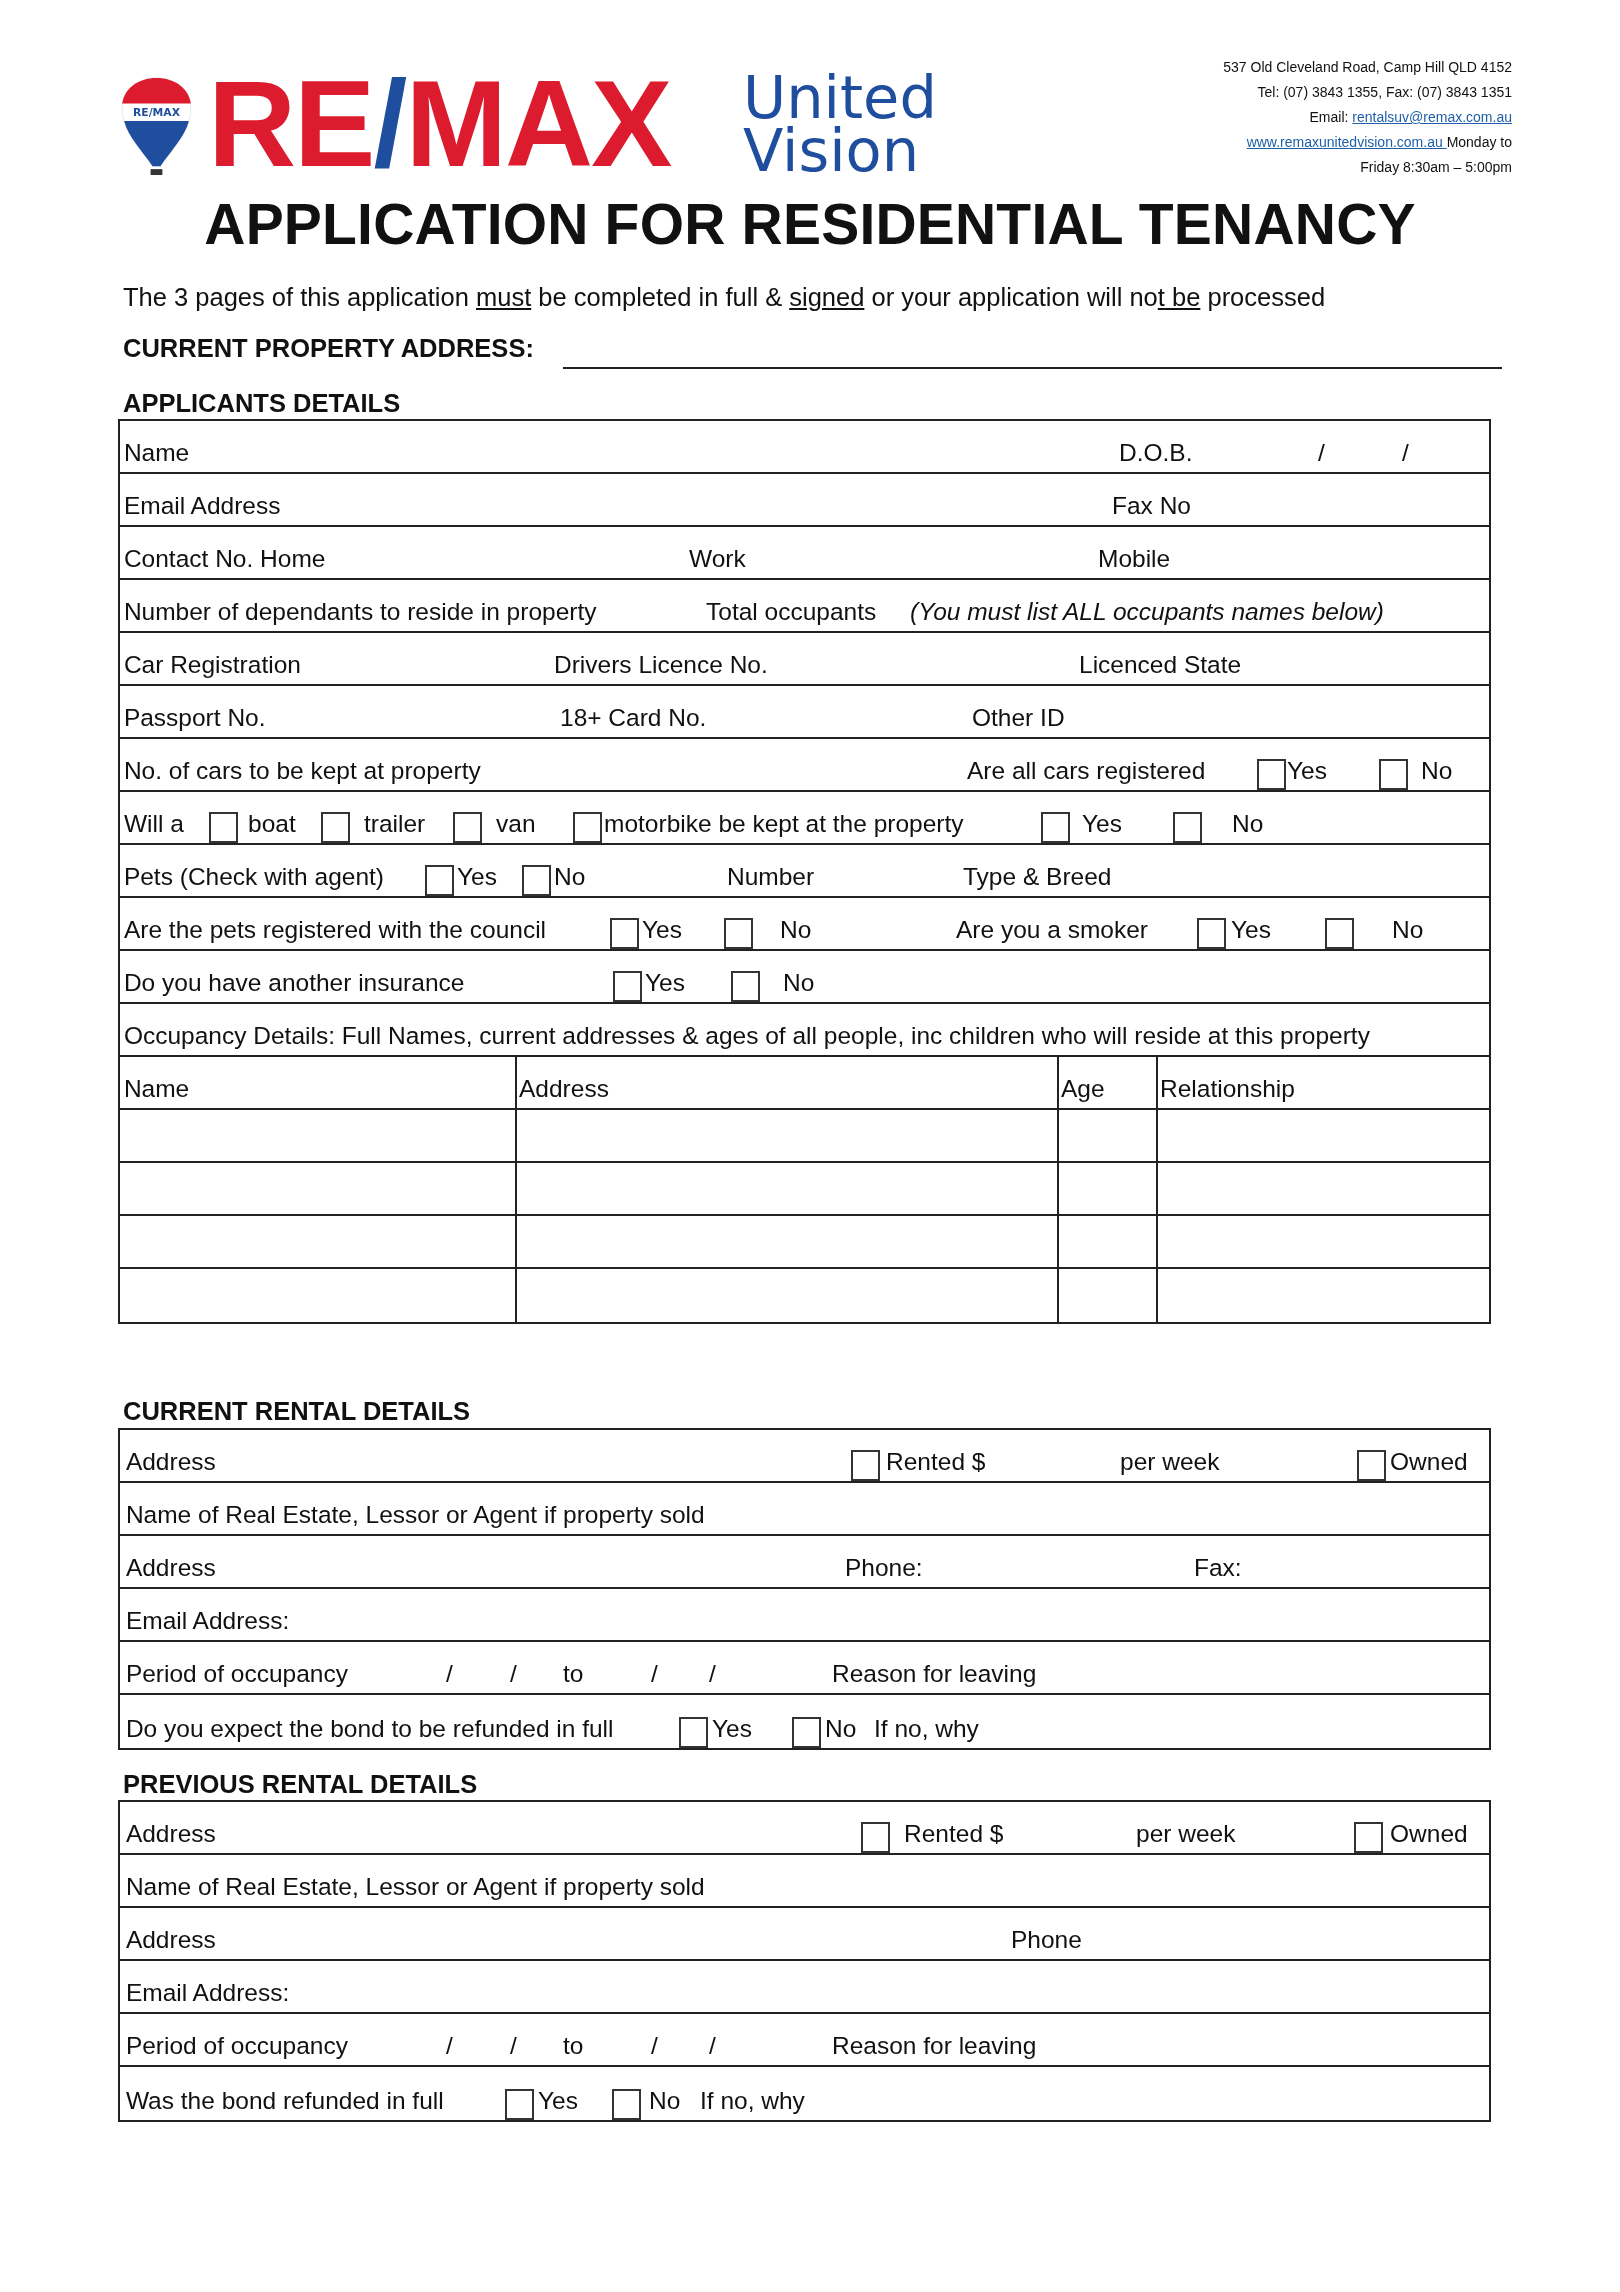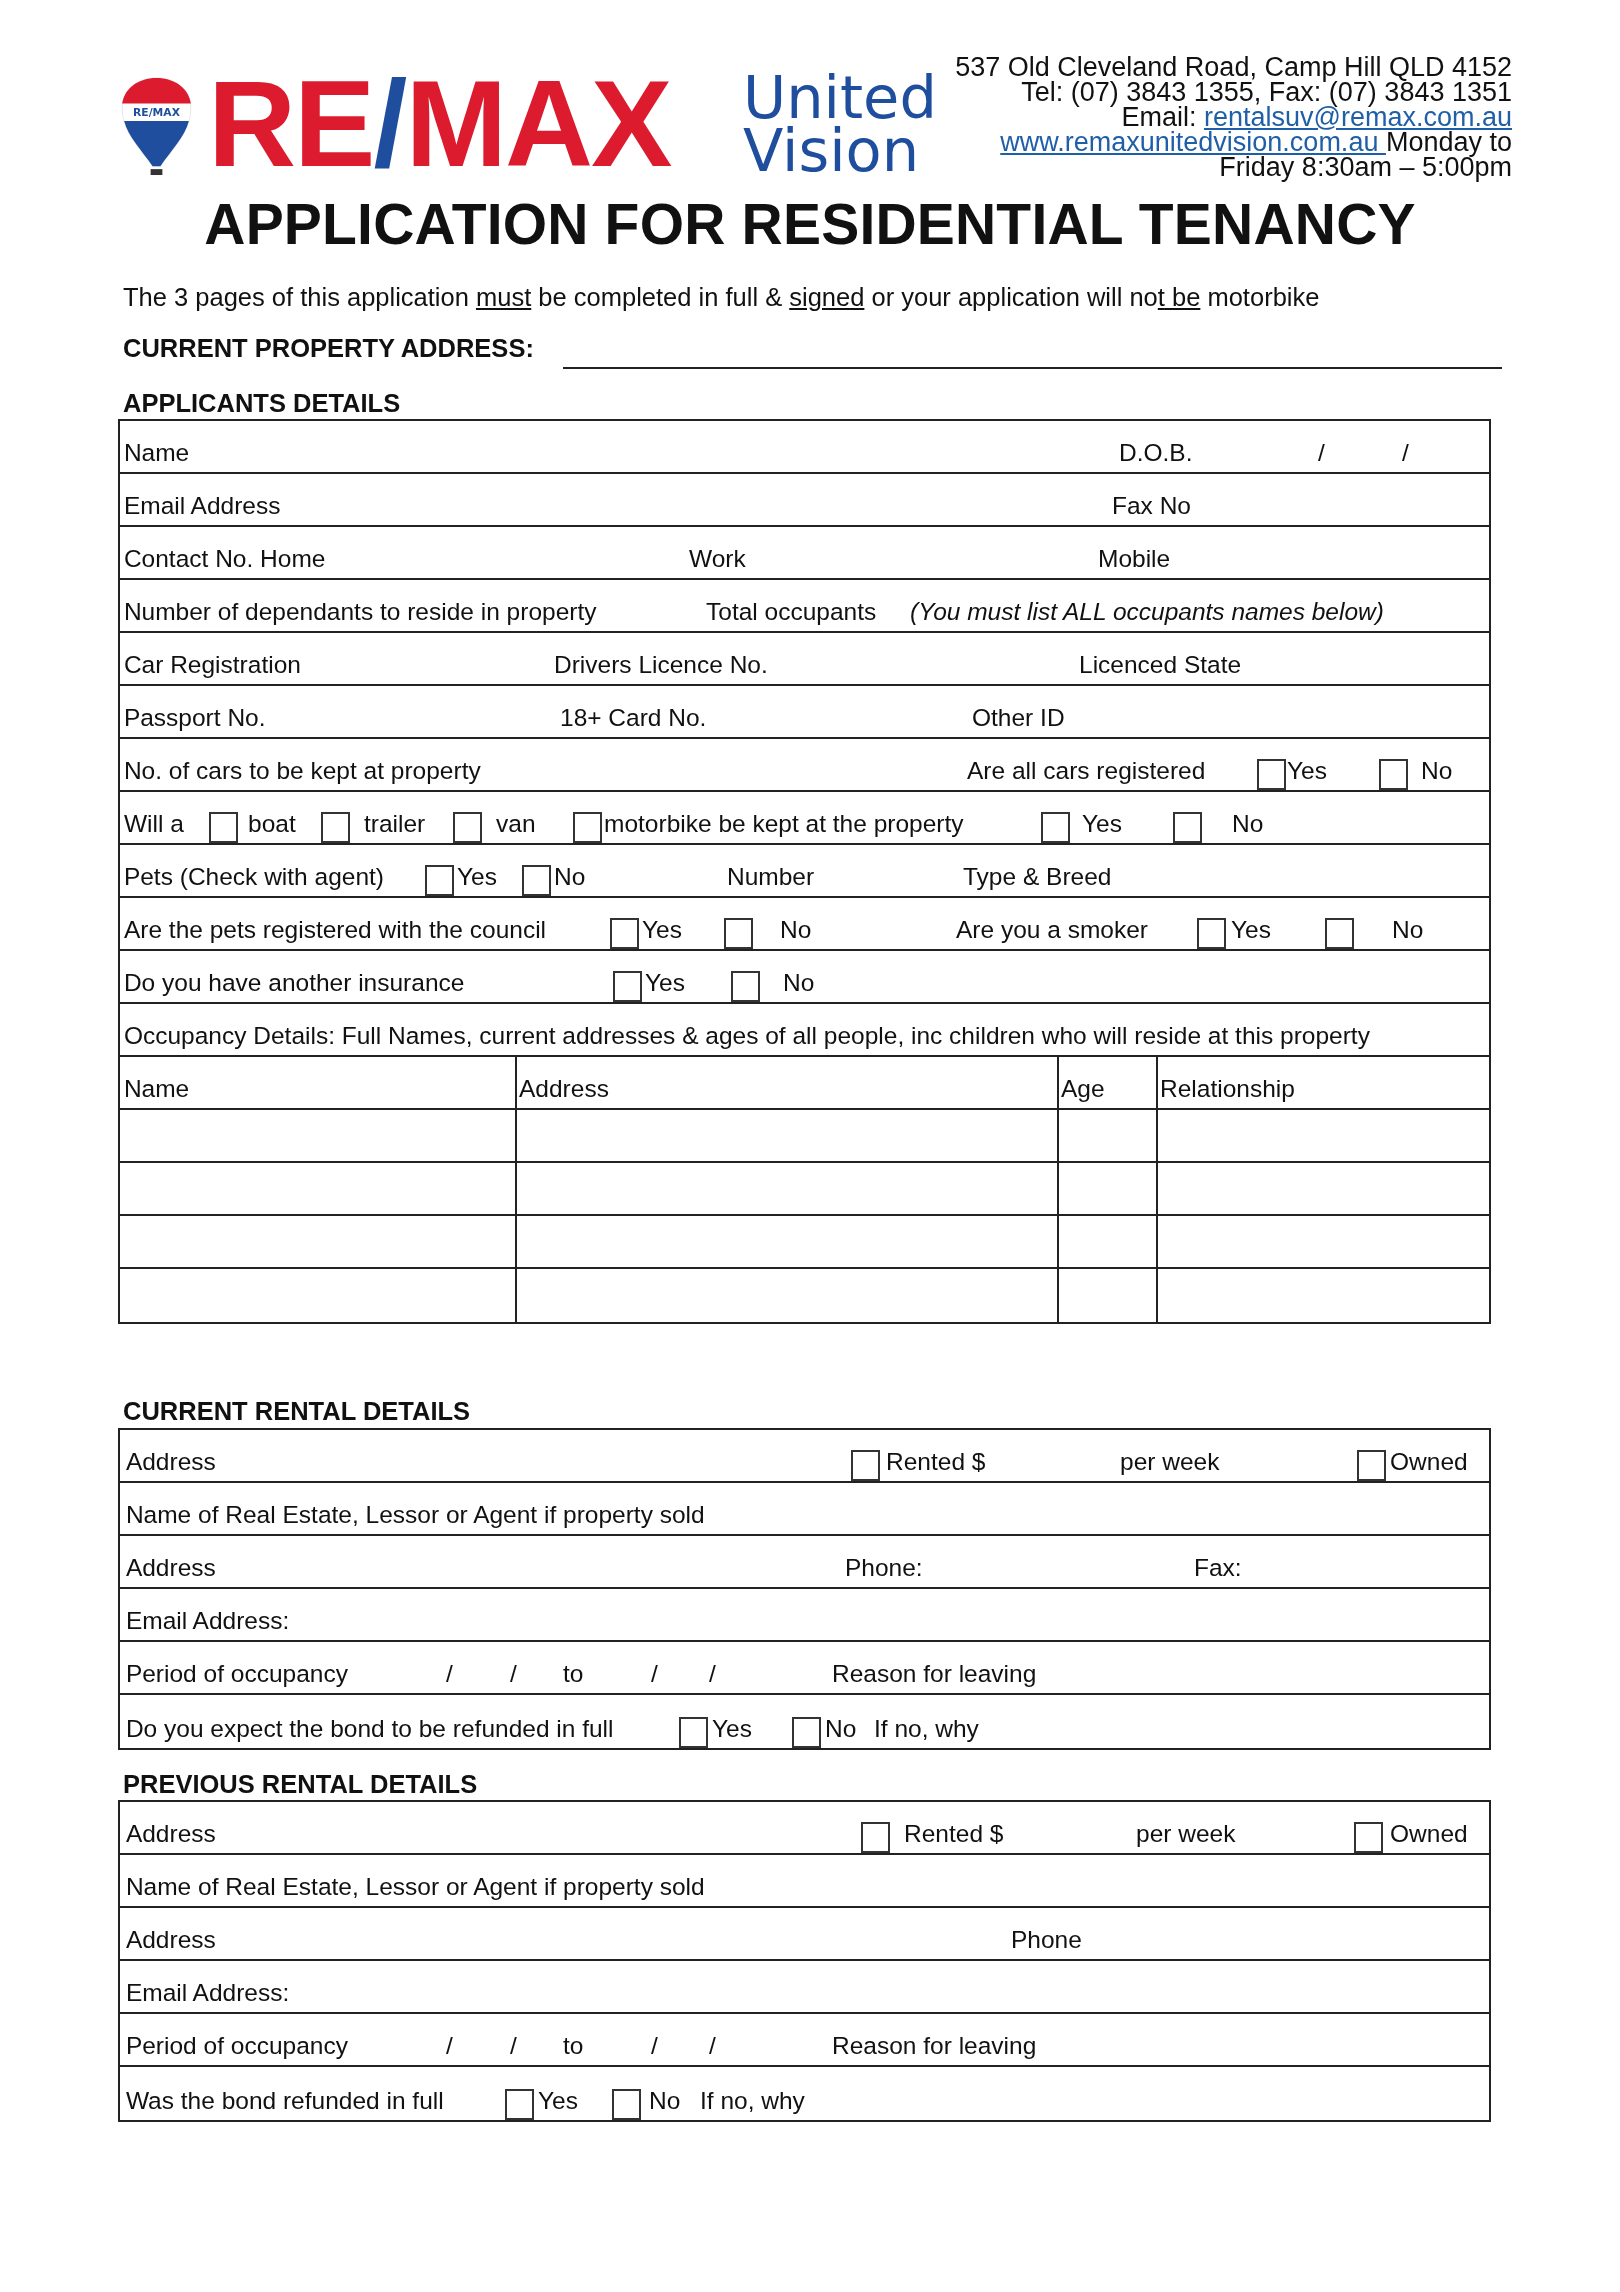--- a/index.html
+++ b/index.html
@@ -5,21 +5,21 @@
   html, body { margin:0; padding:0; background:#ffffff; }
   body { width:1620px; height:2293px; position:relative; overflow:hidden;
          font-family:"Liberation Sans", sans-serif; color:#111; }
   
   .logo-word { position:absolute; left:208px; top:63px; font-family:"Liberation Sans", sans-serif;
                font-weight:bold; font-size:122px; line-height:122px; color:#dc1c2e; letter-spacing:-2px; }
   .logo-word .slash { color:#1f4e9e; }
   .logo-sub { position:absolute; left:743px; top:71px; font-family:"DejaVu Sans", sans-serif;
               font-size:59px; line-height:53px; color:#1f4e9e; }
   
-  .contact { position:absolute; right:108px; top:55px; text-align:right; font-size:27px; line-height:25px; color:#111; }
+  .contact { position:absolute; right:108px; top:55px; text-align:right; font-size:14px; line-height:25px; color:#111; }
   .contact a, .link { color:#1f5fa8; text-decoration:underline; }
   
   .title { position:absolute; left:0; width:1620px; top:192px; text-align:center; font-weight:bold;
            font-size:57px; line-height:65px; letter-spacing:0.2px; }
   .intro { position:absolute; left:123px; top:282px; font-size:25.5px; line-height:31px; }
   .intro u { text-decoration:underline; }
   .section-h { position:absolute; left:123px; font-weight:bold; font-size:25.5px; line-height:29px; }
   .addr-line { position:absolute; left:563px; top:367px; width:939px; height:0; border-top:2px solid #222; }
   
   .tbl { position:absolute; left:118px; width:1373px; border:2.5px solid #222; box-sizing:border-box; }
@@ -52,21 +52,21 @@
 
 <div class="contact">
   <div>537 Old Cleveland Road, Camp Hill QLD 4152</div>
   <div>Tel: (07) 3843 1355, Fax: (07) 3843 1351</div>
   <div><span>Email: </span><a class="link">rentalsuv@remax.com.au</a></div>
   <div><a class="link">www.remaxunitedvision.com.au </a><span>Monday to</span></div>
   <div>Friday 8:30am – 5:00pm</div>
 </div>
 
 <div class="title">APPLICATION FOR RESIDENTIAL TENANCY</div>
-<div class="intro"><span>The 3 pages of this application </span><u>must</u><span> be completed in full &amp; </span><u>signed</u><span> or your application will no</span><u><span>t</span><span> </span><span>be</span></u><span> motorbike</span></div>
+<div class="intro"><span>The 3 pages of this application </span><u>must</u><span> be completed in full &amp; </span><u>signed</u><span> or your application will no</span><u><span>t</span><span> </span><span>be</span></u><span> processed</span></div>
 
 <div class="section-h" style="top:334px;">CURRENT PROPERTY ADDRESS:</div>
 <div class="addr-line"></div>
 
 <div class="section-h" style="top:389px;">APPLICANTS DETAILS</div>
 
 <div class="tbl" style="top:419px;">
 
   <div class="row">
     <span class="lbl" style="left:3.9px;">Name</span>

